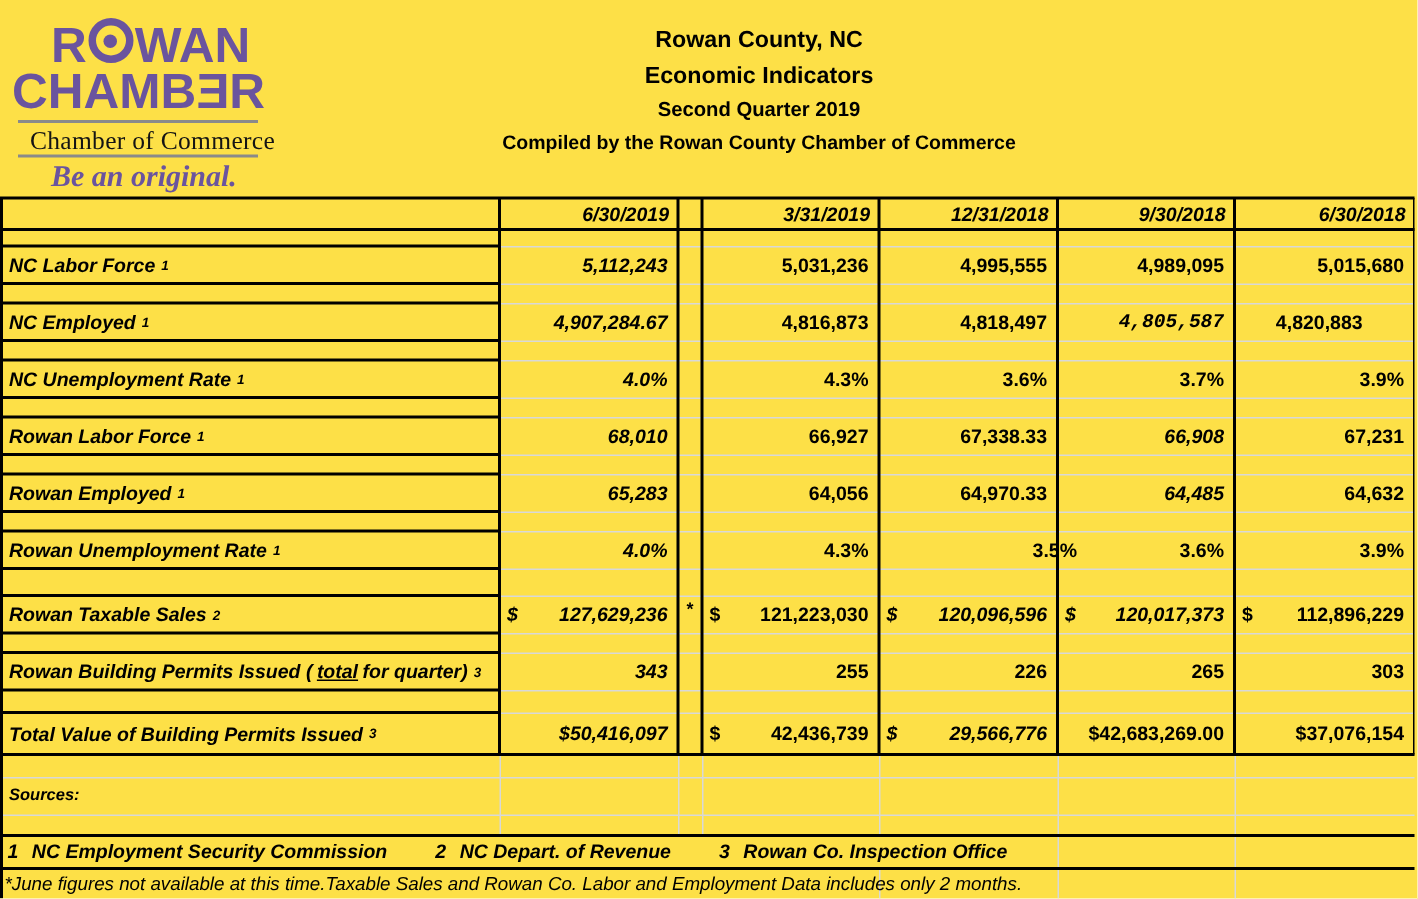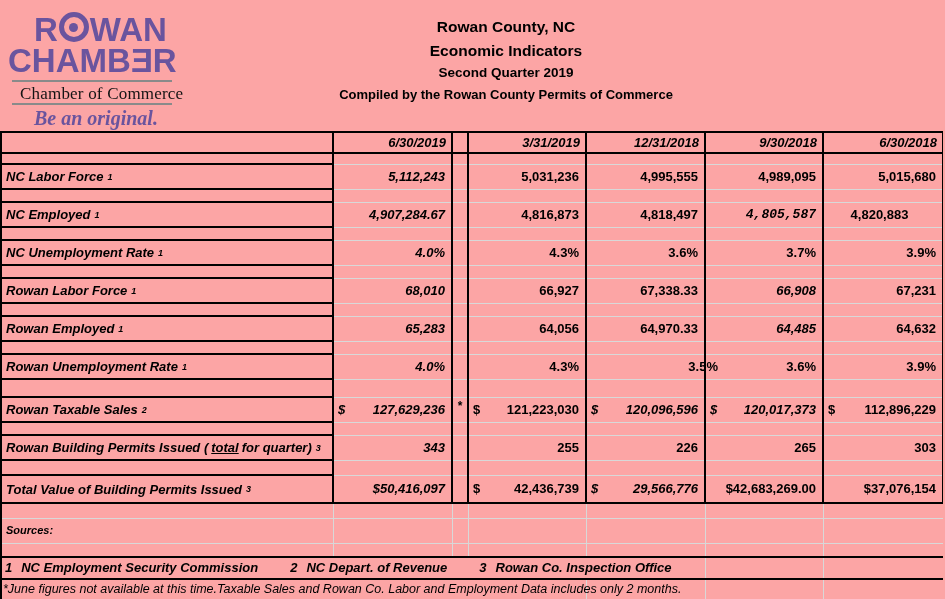--- a/index.html
+++ b/index.html
@@ -1,17 +1,17 @@
 <!DOCTYPE html>
 <html><head>
 <meta charset="utf-8">
 <style>
   html,body{margin:0;padding:0;background:#ffffff;}
   .sheet{
-    position:relative;width:945px;height:599px;background:#fca5a5;overflow:hidden;
+    position:relative;width:945px;height:599px;background:#fde047;overflow:hidden;
     font-family:"Liberation Sans", sans-serif;color:#000;
   }
   .abs{position:absolute;}
   
   .logo-line{position:absolute;font-weight:bold;font-size:33px;line-height:1;color:#6a549e;letter-spacing:0px;white-space:nowrap;}
   .o-ring{display:inline-block;width:20px;height:20px;border:5px solid #6a549e;border-radius:50%;position:relative;vertical-align:-1px;margin:0 1px;}
   .o-ring:after{content:"";position:absolute;left:50%;top:50%;width:9px;height:9px;margin:-4.5px 0 0 -4.5px;background:#6a549e;border-radius:50%;}
   .flip-e{display:inline-block;transform:scaleX(-1);}
   .logo-rule{position:absolute;height:2px;background:#8a8a8a;}
   .logo-sub{position:absolute;font-family:"Liberation Serif", serif;font-size:17px;color:#141414;letter-spacing:.2px;white-space:nowrap;}
@@ -58,21 +58,21 @@
     <div class="logo-rule" style="left:4px;top:74px;width:160px;"></div>
     <div class="logo-sub" style="left:12px;top:78px;">Chamber of Commerce</div>
     <div class="logo-rule" style="left:4px;top:97px;width:160px;"></div>
     <div class="logo-tag" style="left:26px;top:101px;">Be an original.</div>
   </div>
 
   <div class="title-block">
     <div class="t1">Rowan County, NC</div>
     <div class="t2">Economic Indicators</div>
     <div class="t3">Second Quarter 2019</div>
-    <div class="t4">Compiled by the Rowan County Permits of Commerce</div>
+    <div class="t4">Compiled by the Rowan County Chamber of Commerce</div>
   </div>
 
   <div id="table-layer">
       <div class="hdr-cell txt" style="left: 333px; top: 132px; width: 119px; height: 21px; line-height: 21px;">6/30/2019</div>
       <div class="hdr-cell txt" style="left: 468px; top: 132px; width: 118px; height: 21px; line-height: 21px;">3/31/2019</div>
       <div class="hdr-cell txt" style="left: 586px; top: 132px; width: 119px; height: 21px; line-height: 21px;">12/31/2018</div>
       <div class="hdr-cell txt" style="left: 705px; top: 132px; width: 118px; height: 21px; line-height: 21px;">9/30/2018</div>
       <div class="hdr-cell txt" style="left: 823px; top: 132px; width: 120px; height: 21px; line-height: 21px;">6/30/2018</div>
       <div class="lab-cell txt" style="left: 0px; top: 164px; width: 333px; height: 25px;">
         <span>NC Labor Force</span>

